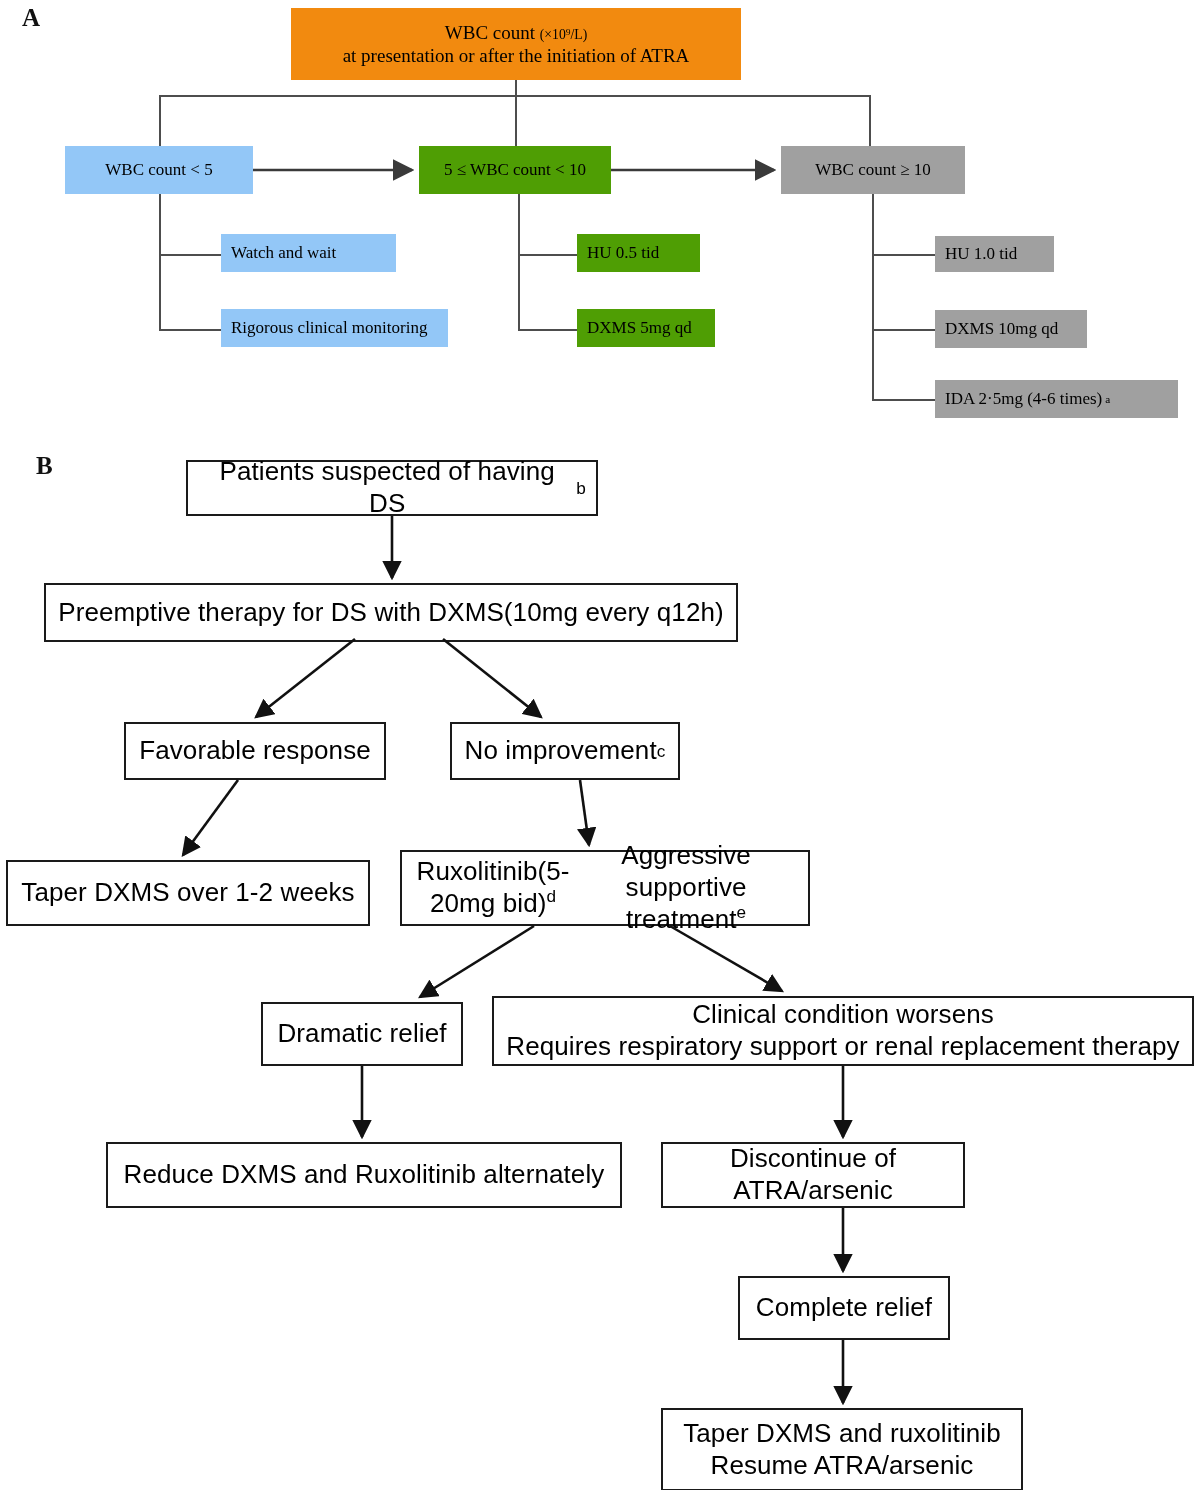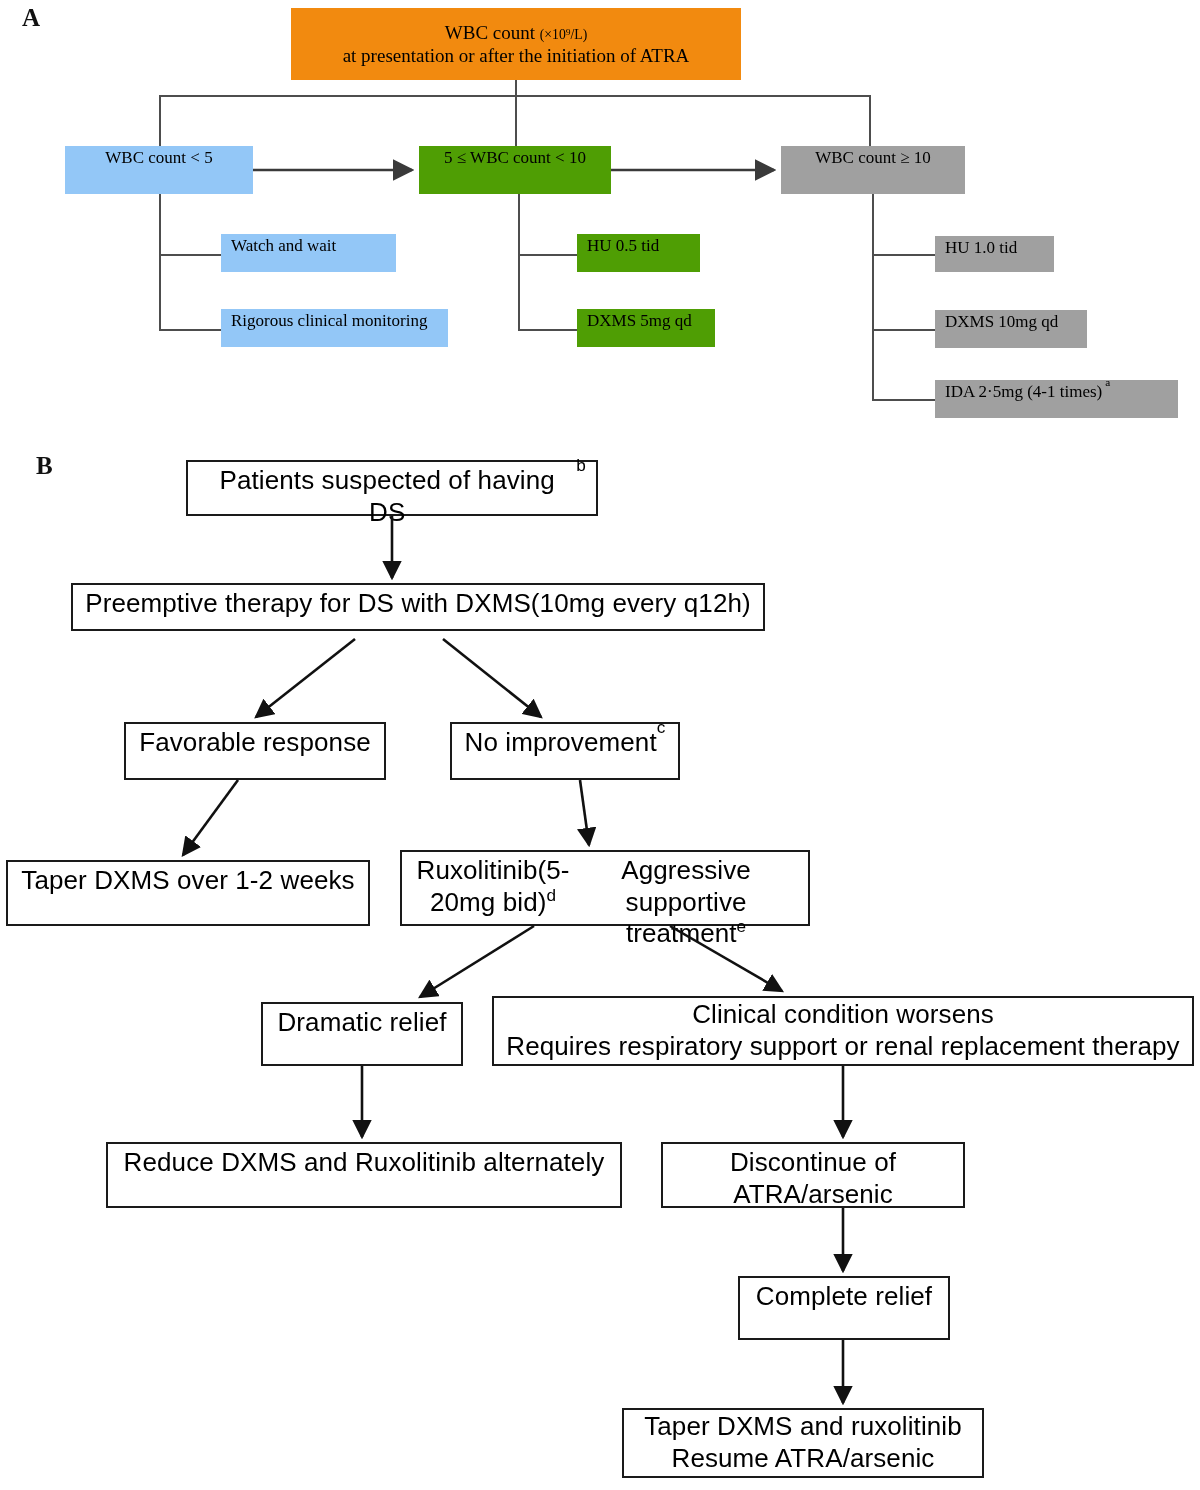--- a/index.html
+++ b/index.html
@@ -8,21 +8,21 @@
     font-family:"Liberation Sans",sans-serif;
     -webkit-font-smoothing:antialiased;
   }
   .panel-label{
     position:absolute;font-family:"Liberation Serif",serif;
     font-weight:bold;font-size:25px;color:#111;
   }
   
   .node{
     position:absolute;box-sizing:border-box;
-    display:flex;justify-content:center;
+    display:flex;align-items:center;justify-content:center;
     text-align:center;line-height:1.22;color:#000;
   }
   
   .a-node{
     font-family:"Liberation Serif",serif;
     font-size:17px;
     padding:2px 8px;
   }
   .a-top{font-size:19px;}
   .a-sub{justify-content:flex-start;text-align:left;padding-left:10px;}
@@ -85,32 +85,32 @@
 <div class="node a-node a-sub" style="left:577px;top:234px;width:123px;height:38px;background:#4F9E04;">HU 0.5 tid</div>
 <div class="node a-node a-sub" style="left:577px;top:309px;width:138px;height:38px;background:#4F9E04;">DXMS 5mg qd</div>
 
 <div class="ln ln-v" style="left:872px;top:194px;height:207px;"></div>
 <div class="ln ln-h" style="left:872px;top:254px;width:63px;"></div>
 <div class="ln ln-h" style="left:872px;top:329px;width:63px;"></div>
 <div class="ln ln-h" style="left:872px;top:399px;width:63px;"></div>
 <div class="node a-node a-sub" style="left:935px;top:236px;width:119px;height:36px;background:#A0A0A0;">HU 1.0 tid</div>
 <div class="node a-node a-sub" style="left:935px;top:310px;width:152px;height:38px;background:#A0A0A0;">DXMS 10mg qd</div>
 <div class="node a-node a-sub" style="left:935px;top:380px;width:243px;height:38px;background:#A0A0A0;">
-  <span>IDA 2·5mg (4-1 times)</span>
+  <span>IDA 2·5mg (4-6 times)</span>
     <span class="sup" style="margin-left:3px;">a</span>
 </div>
 
 <div class="panel-label" style="left:36px;top:452px;">B</div>
 
 <div class="node b-node" style="left:186px;top:460px;width:412px;height:56px;">
   <span>Patients suspected of having DS</span>
     <span class="sup">b</span>
 </div>
 
-<div class="node b-node" style="left:44px;top:583px;width:694px;height:48px;margin-left:27px;">Preemptive therapy for DS with DXMS(10mg every q12h)</div>
+<div class="node b-node" style="left:44px;top:583px;width:694px;height:59px;">Preemptive therapy for DS with DXMS(10mg every q12h)</div>
 
 <div class="node b-node" style="left:124px;top:722px;width:262px;height:58px;">Favorable response</div>
 
 <div class="node b-node" style="left:450px;top:722px;width:230px;height:58px;">
   <span>No improvement</span>
     <span class="sup">c</span>
 </div>
 
 <div class="node b-node" style="left:6px;top:860px;width:364px;height:66px;">Taper DXMS over 1-2 weeks</div>
 
@@ -129,21 +129,21 @@
   <div>Clinical condition worsens</div>
   <div>Requires respiratory support or renal replacement therapy</div>
 </div>
 
 <div class="node b-node" style="left:106px;top:1142px;width:516px;height:66px;">Reduce DXMS and Ruxolitinib alternately</div>
 
 <div class="node b-node" style="left:661px;top:1142px;width:304px;height:66px;">Discontinue of ATRA/arsenic</div>
 
 <div class="node b-node" style="left:738px;top:1276px;width:212px;height:64px;">Complete relief</div>
 
-<div class="node b-node" style="left:622px;top:1408px;width:362px;height:70px;flex-direction:column;">
+<div class="node b-node" style="left:661px;top:1408px;width:362px;height:83px;flex-direction:column;">
   <div>Taper DXMS and ruxolitinib</div>
   <div>Resume ATRA/arsenic</div>
 </div>
 
 <svg class="arrows">
   <defs>
     <marker id="arrB" markerWidth="7.5" markerHeight="7.5" refX="6.6" refY="3.75" orient="auto">
       <path d="M0,0 L7.5,3.75 L0,7.5 z" fill="#111111"></path>
     </marker>
   </defs>

